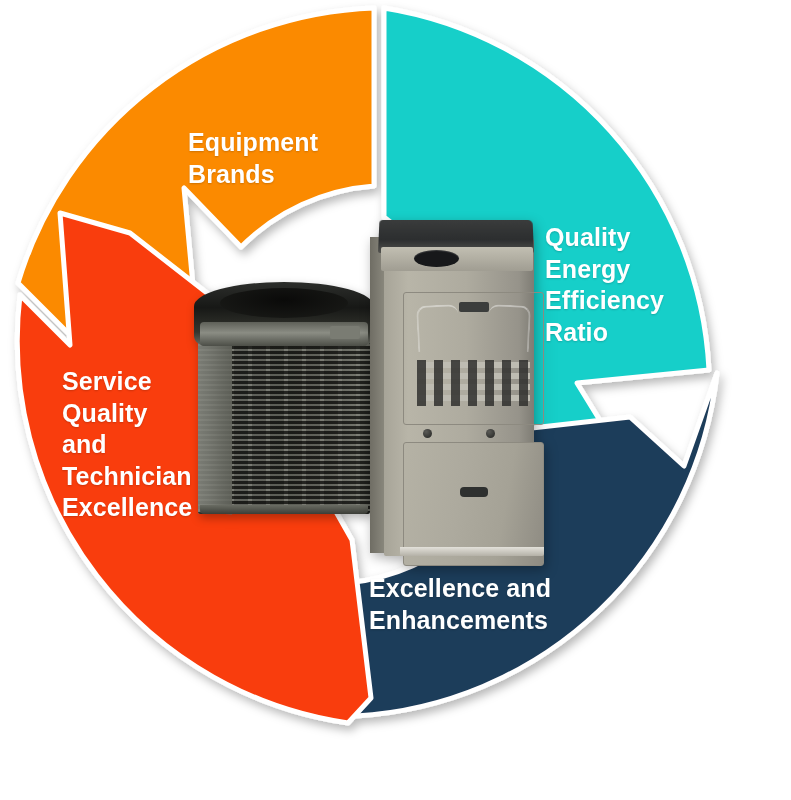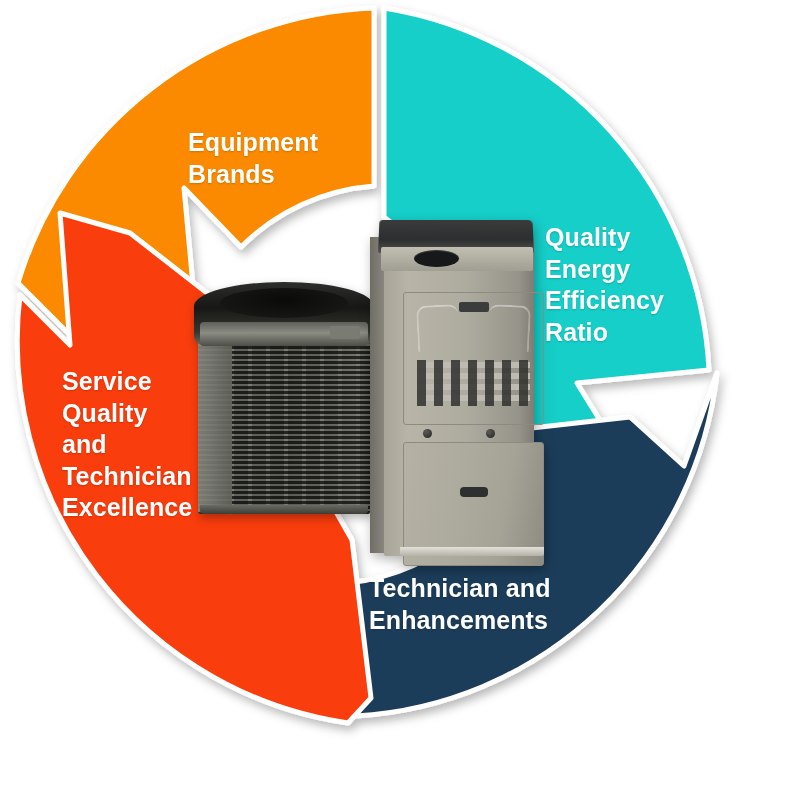--- a/index.html
+++ b/index.html
@@ -338,21 +338,21 @@
   </div>
 
   <div class="seg-label" id="label-orange" style="color: rgb(255, 255, 255);">Equipment
 Brands</div>
 
   <div class="seg-label" id="label-cyan" style="color: rgb(255, 255, 255);">Quality
 Energy
 Efficiency
 Ratio</div>
 
-  <div class="seg-label" id="label-navy" style="color: rgb(255, 255, 255);">Technician and
+  <div class="seg-label" id="label-navy" style="color: rgb(255, 255, 255);">Excellence and
 Enhancements</div>
 
   <div class="seg-label" id="label-red" style="color: rgb(255, 255, 255);">Service
 Quality
 and
 Technician
 Excellence</div>
 
 </div>
 

